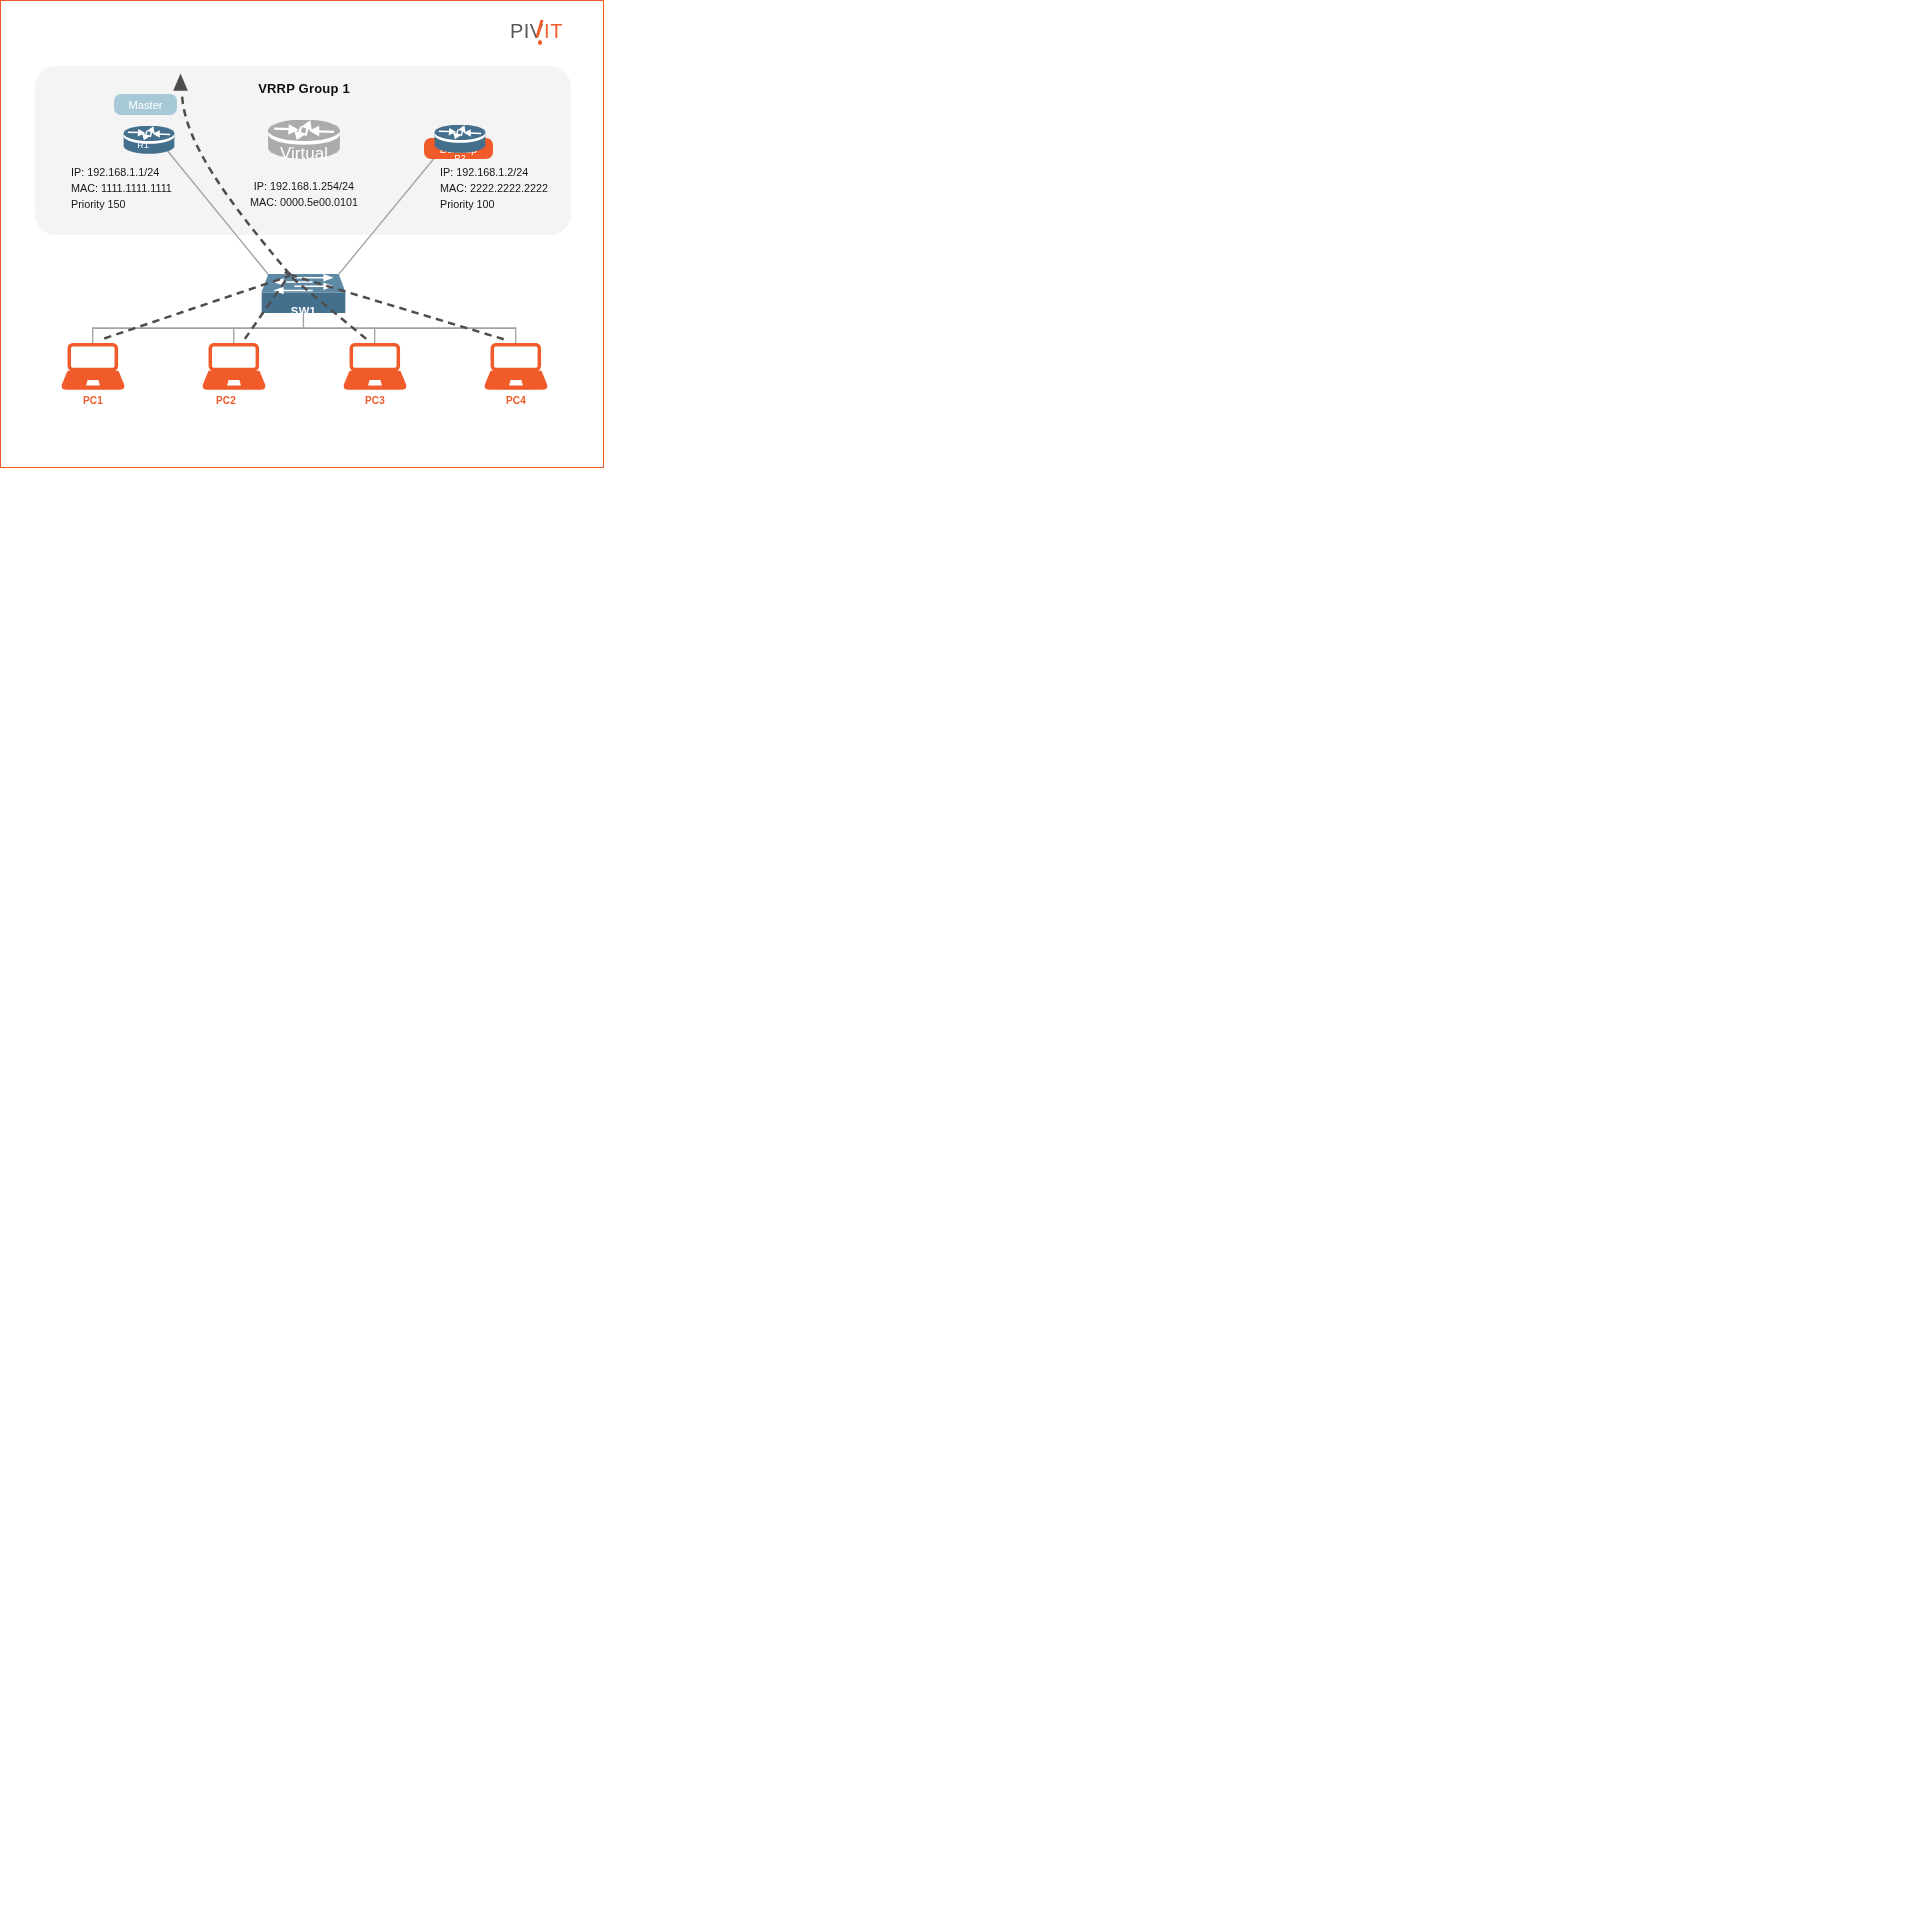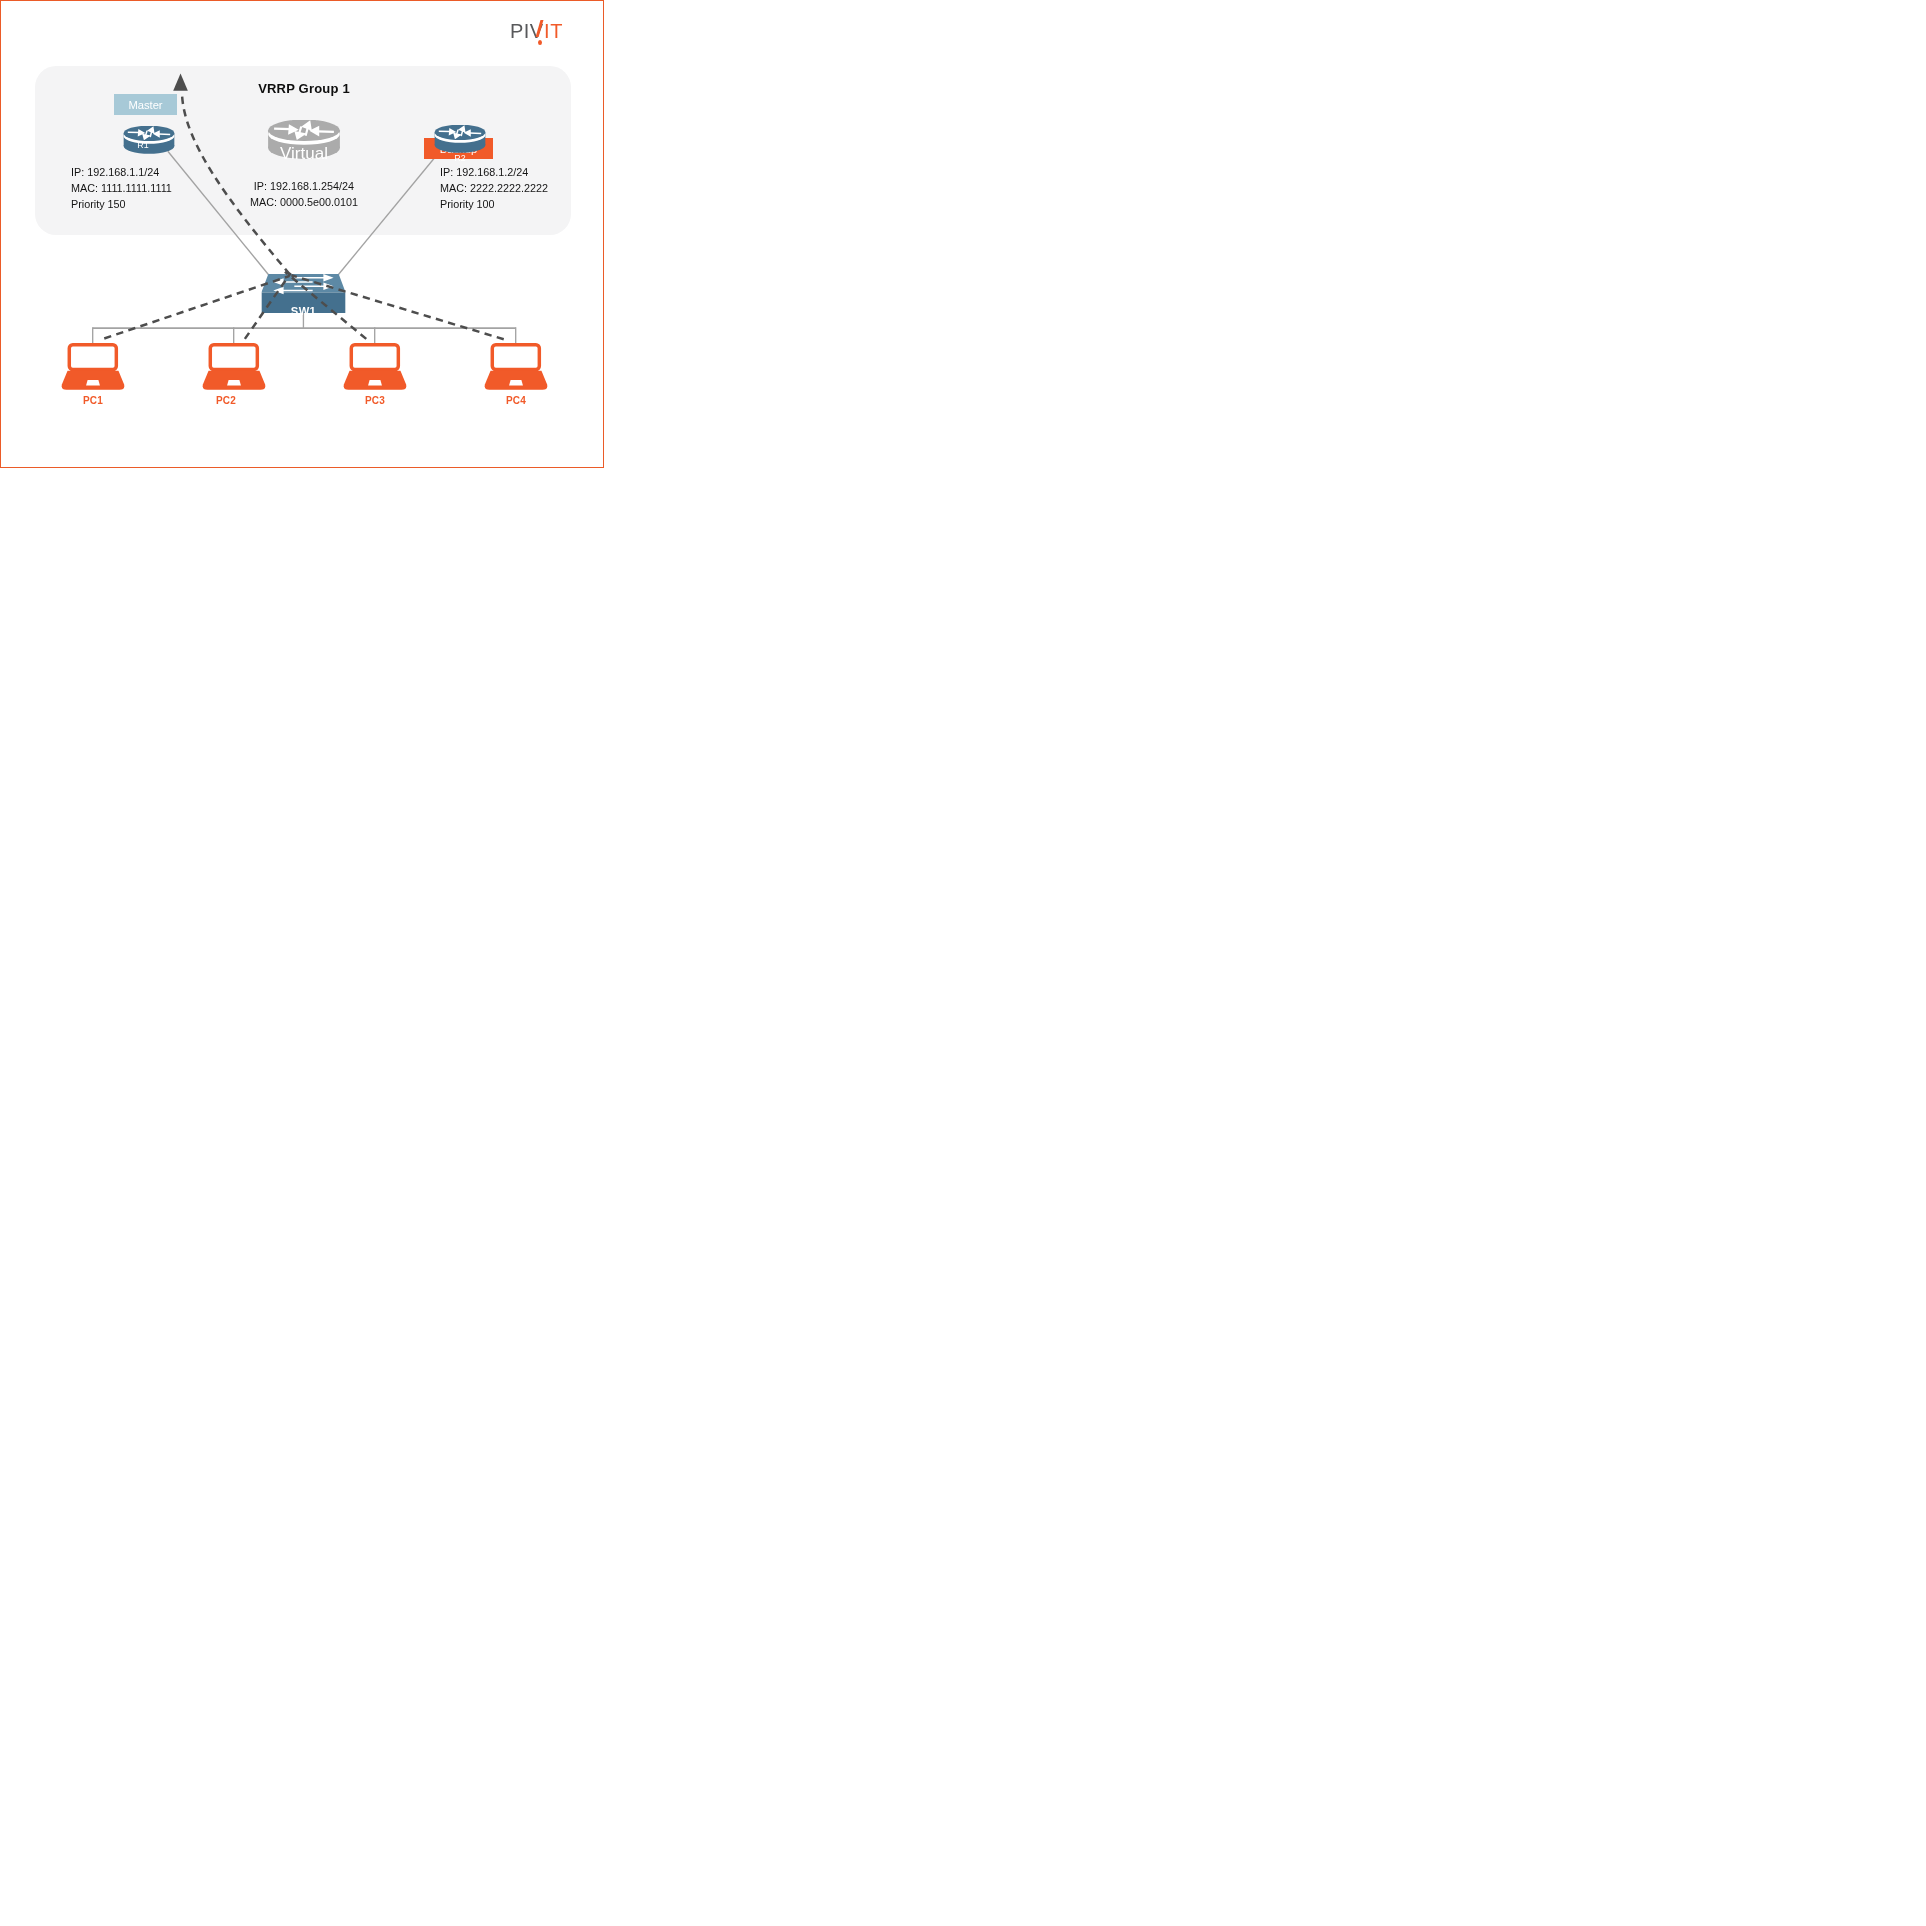--- a/index.html
+++ b/index.html
@@ -15,21 +15,21 @@
   .logo { position:absolute; left:509px; top:18.5px; width:69px; height:26px; }
   .logo-gray  { position:absolute; left:0;   top:0; font-size:20px; font-weight:400; color:#58595B; letter-spacing:0.4px; }
   .logo-slash { position:absolute; left:28px; top:0.4px; width:2.7px; height:17.3px; background:#F15A29; transform:skewX(-16deg); }
   .logo-orange{ position:absolute; left:34px; top:0; font-size:20px; font-weight:400; color:#F15A29; letter-spacing:0.8px; }
   .logo-dot   { position:absolute; left:28px; top:20.4px; width:3.9px; height:5px; background:#F15A29; border-radius:50%; }
 
   .vrrp-panel { position:absolute; left:34px; top:65px; width:536px; height:169px; background:#F4F4F5; border-radius:21px; }
   .title { position:absolute; left:226px; top:80px; width:154px; text-align:center;
            font-size:13px; font-weight:700; color:#0E0E0E; letter-spacing:0.2px; }
 
-  .badge { position:absolute; height:21px; border-radius:0; color:#ffffff;
+  .badge { position:absolute; height:21px; border-radius:7px; color:#ffffff;
            font-size:11.2px; display:flex; align-items:center; justify-content:center; }
   .badge-master { left:113px; top:93px; width:63px; background:#A7C9D7; }
   .badge-backup { left:423px; top:93px; width:69px; background:#F15A29;margin-top:44px; }
 
   .router-blue { color:#44708E; }
   .router-gray { color:#ABABAB; }
   .dev-label { position:absolute; color:#ffffff; text-align:center; font-weight:400; }
 
   .details { position:absolute; font-size:10.8px; line-height:16px; color:#141414; font-weight:400; white-space:nowrap; }
   .details.center { text-align:center; }

